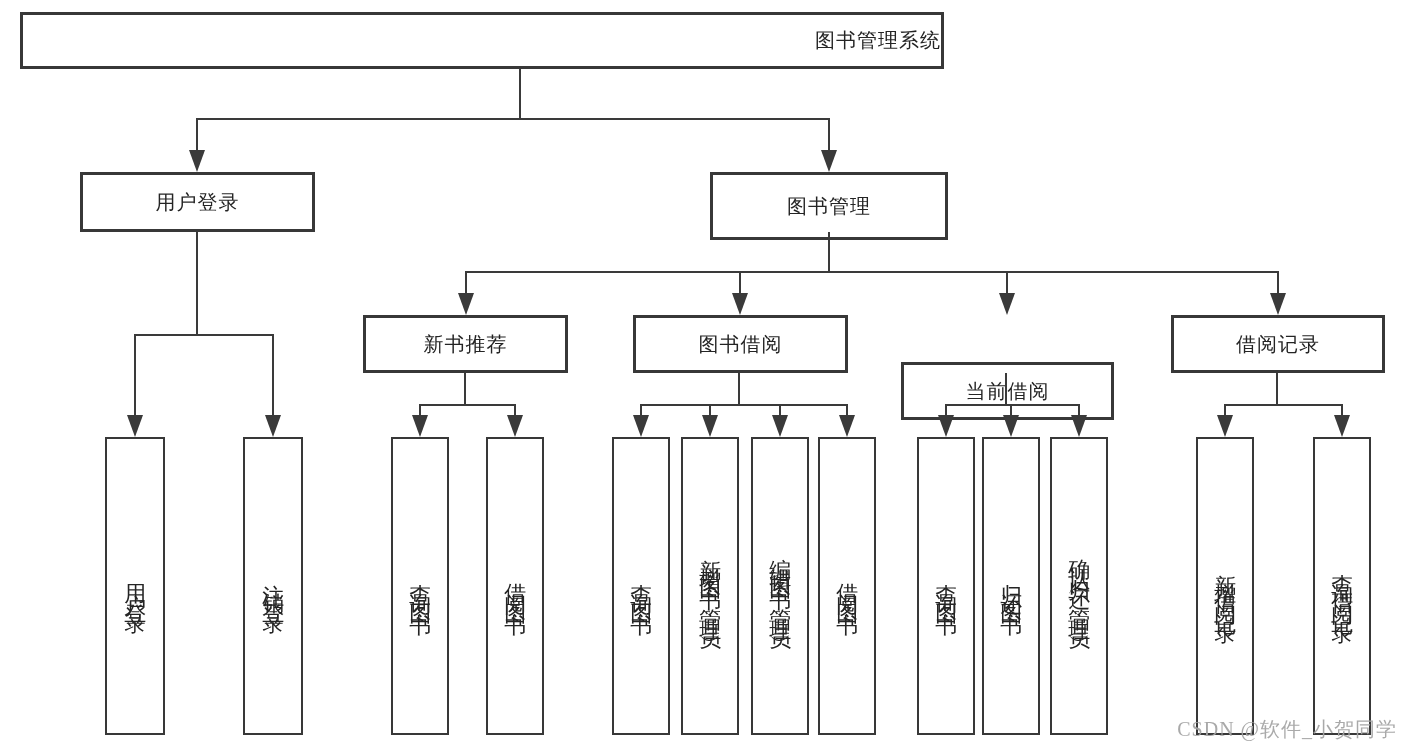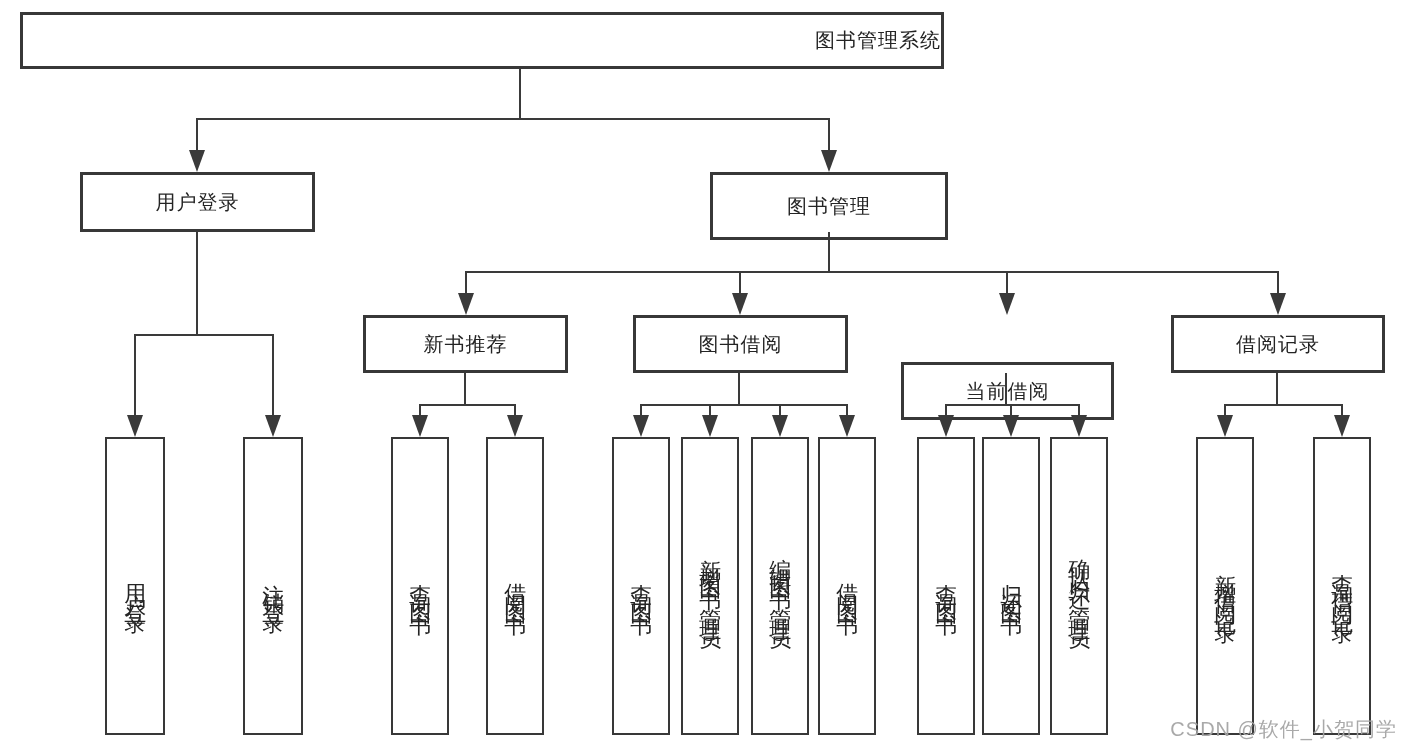--- a/index.html
+++ b/index.html
@@ -27,20 +27,21 @@
   .h{height:2px;}
   .arr{
     position:absolute;width:0;height:0;
     border-left:8px solid transparent;border-right:8px solid transparent;
     border-top:22px solid #3a3a3a;
   }
   .watermark{
     position:absolute;right:8px;bottom:4px;
     font-size:20px;color:rgba(164,164,164,0.95);letter-spacing:1px;
     white-space:nowrap;
+    font-family:Liberation Serif, serif;
   }
 </style>
 </head>
 <body>
 
 <div id="stage">
 
   <div class="node" style="left:20px;top:12px;width:924px;height:57px;justify-content:flex-end;">
     <span>图书管理系统</span>
   </div>

